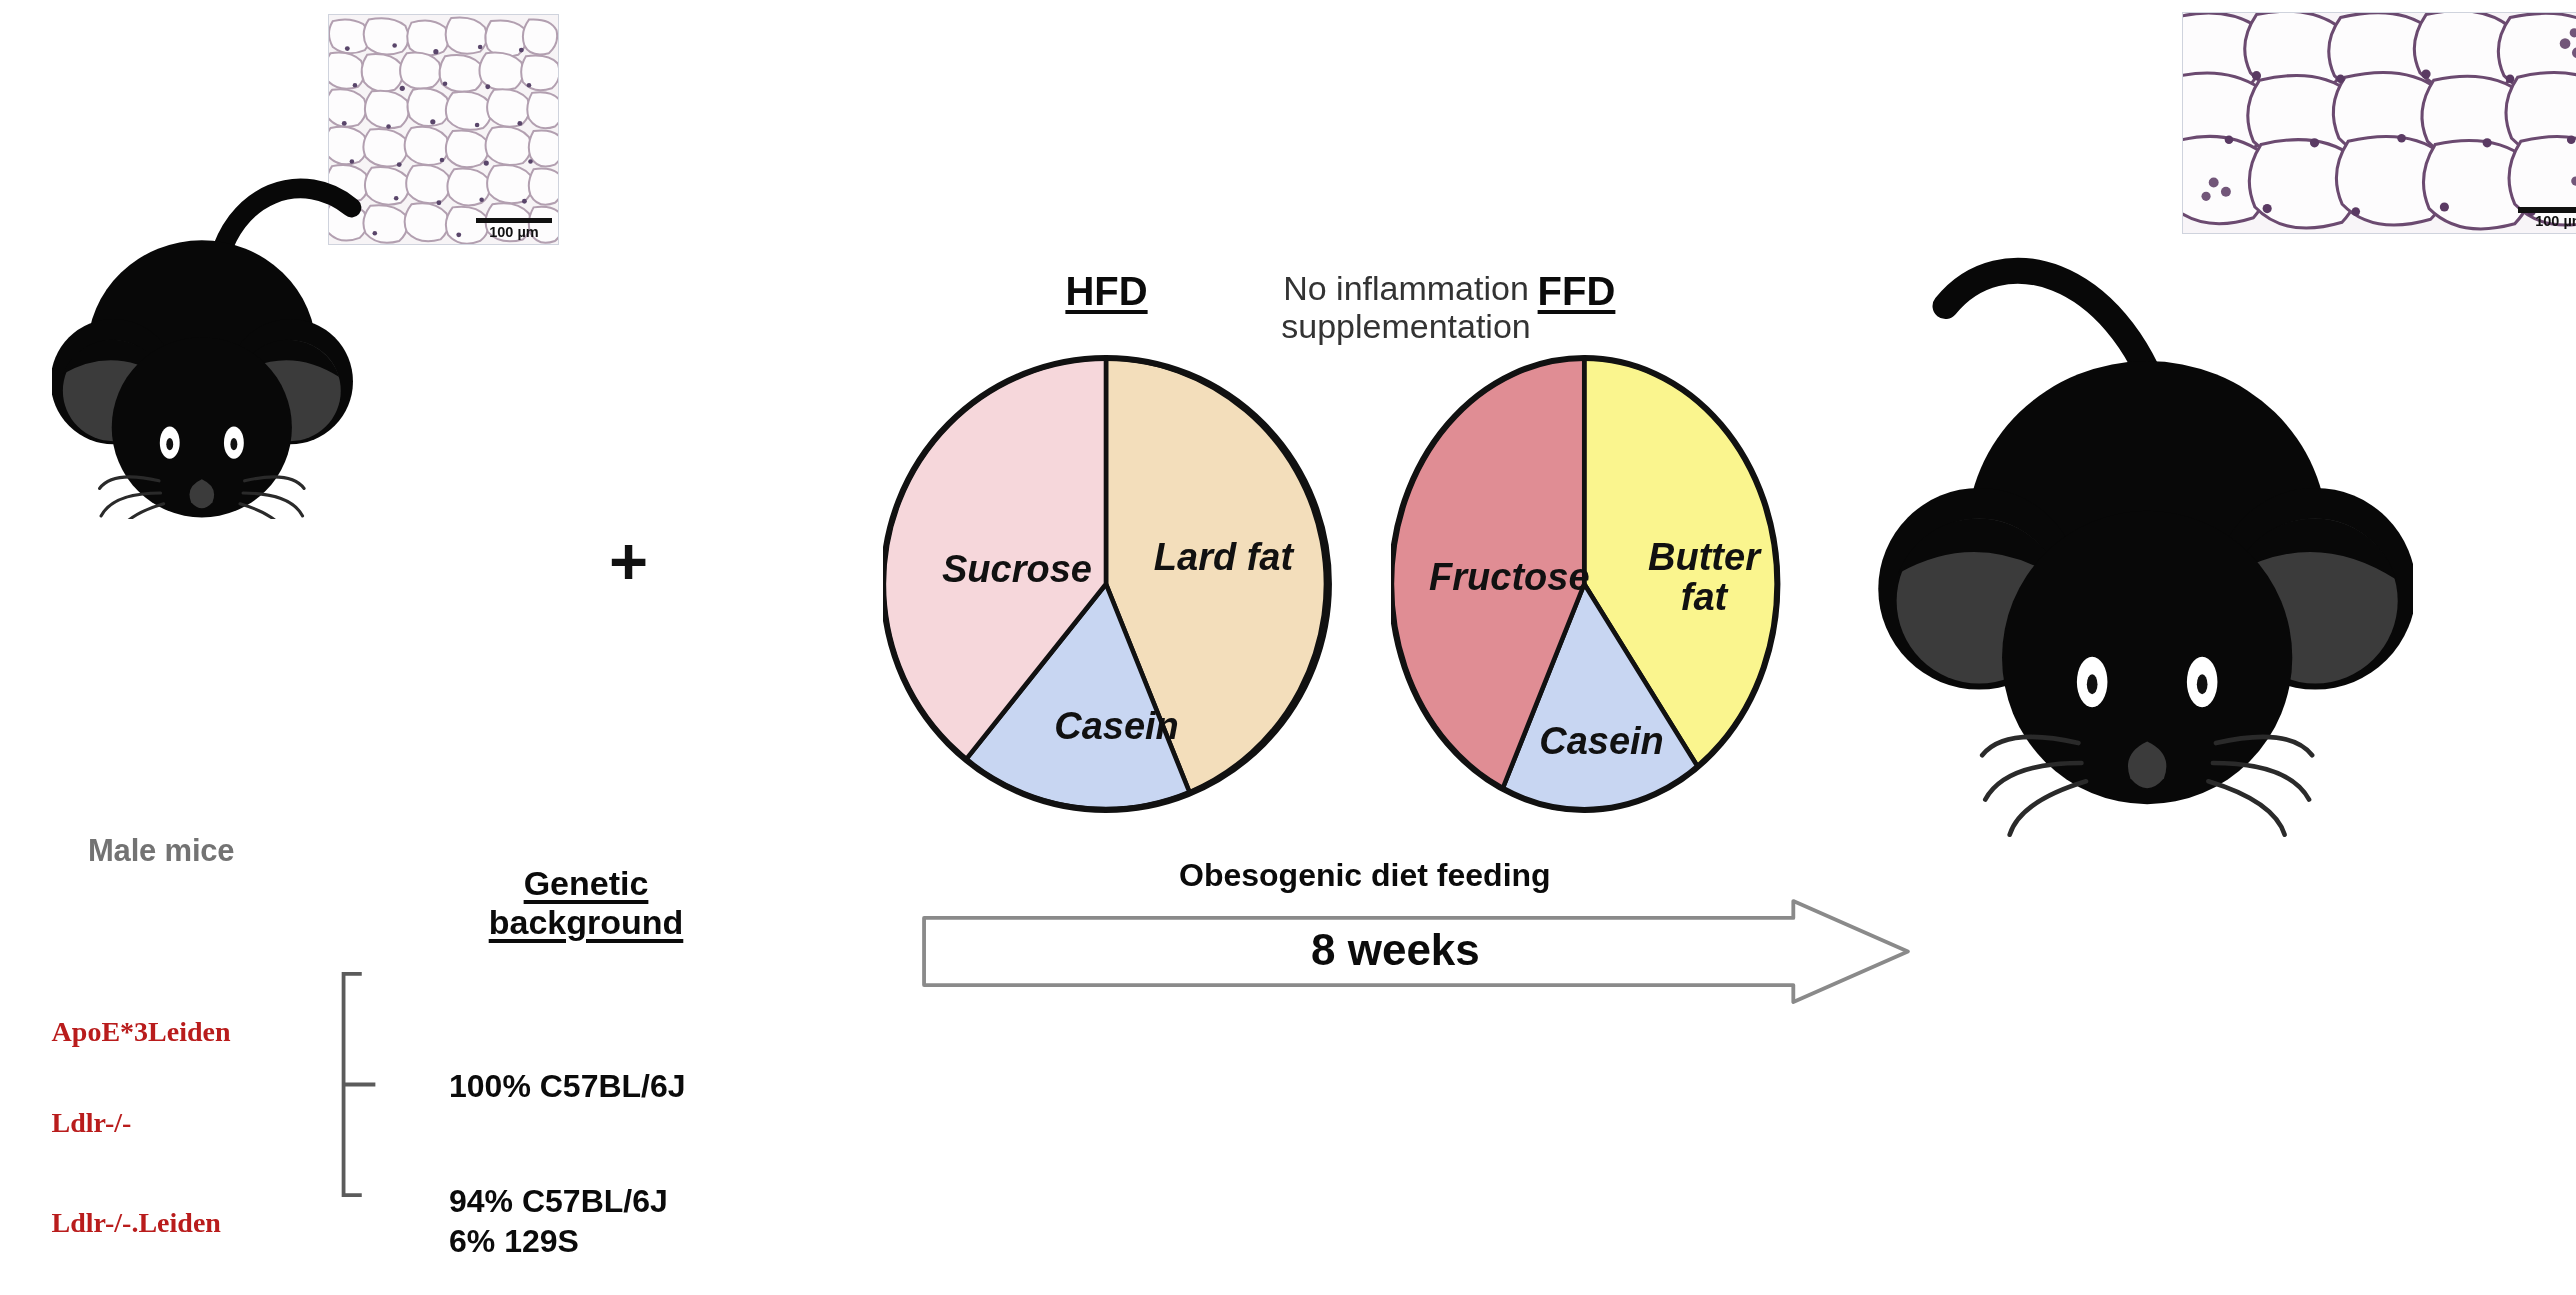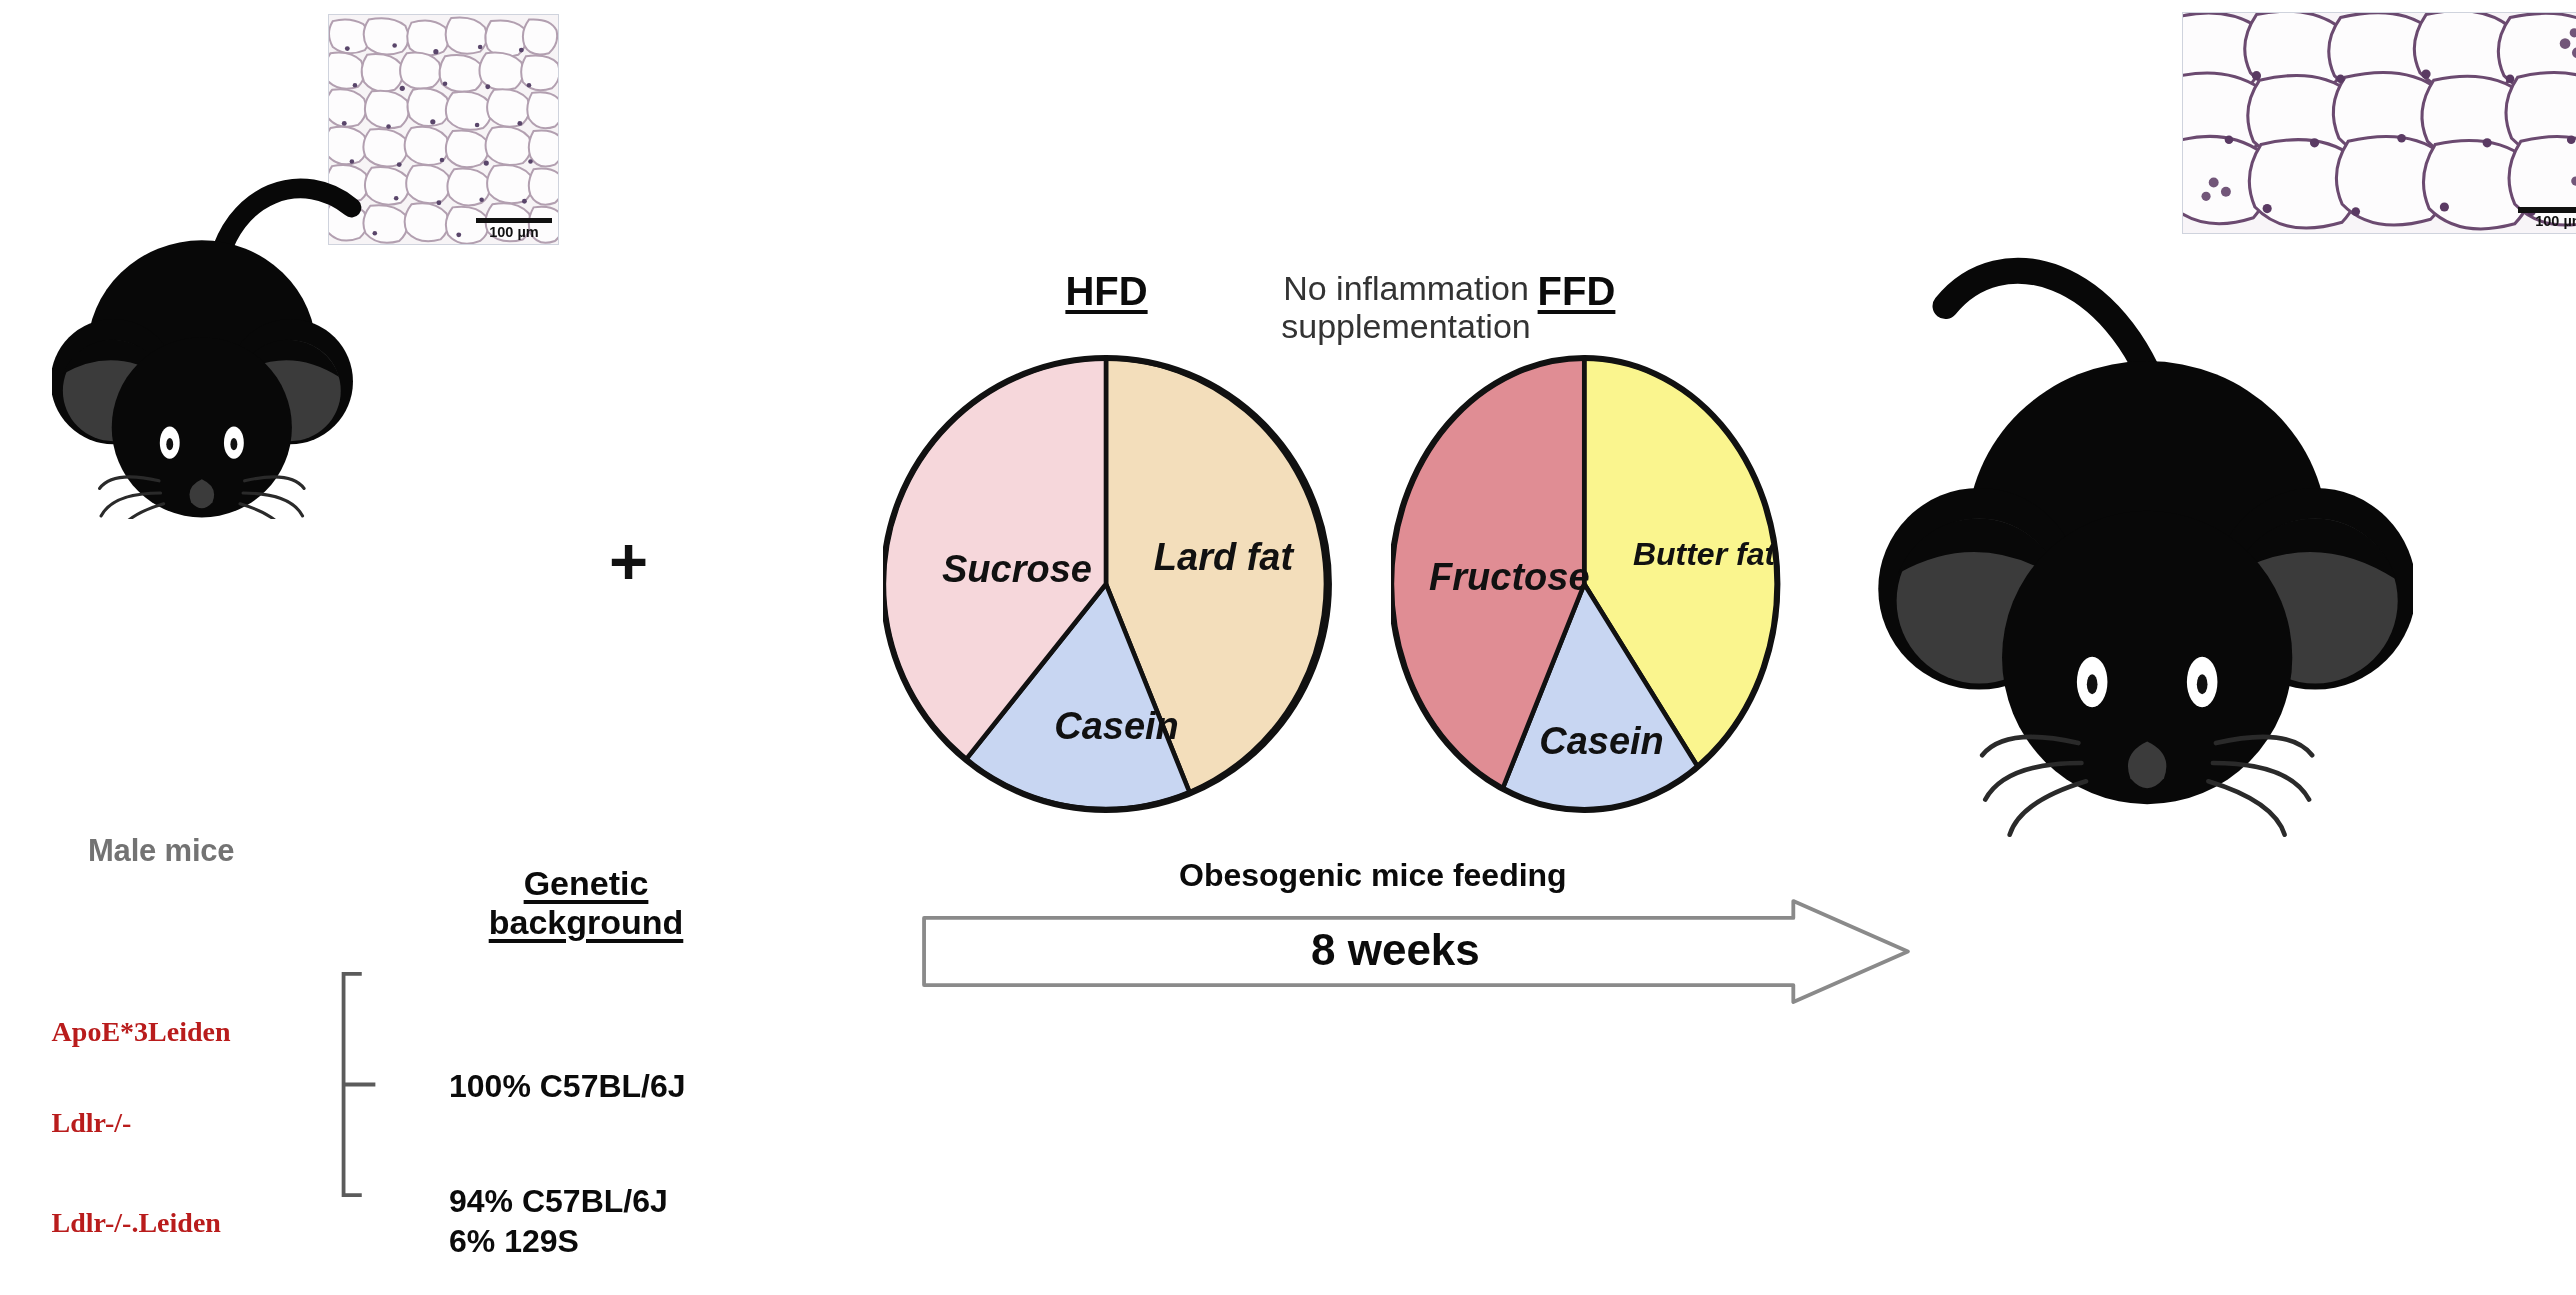--- a/index.html
+++ b/index.html
@@ -301,27 +301,27 @@
     <svg width="443" height="458" viewBox="0 0 580 600" aria-hidden="true">
 
       <path d="M253 300 L253 4 A253 296 0 0 1 401.7 539.5 Z" fill="#faf58e" stroke="#111" stroke-width="6" stroke-linejoin="round"></path>
 
       <path d="M253 300 L401.7 539.5 A253 296 0 0 1 146.0 568.2 Z" fill="#c8d6f2" stroke="#111" stroke-width="6" stroke-linejoin="round"></path>
 
       <path d="M253 300 L146.0 568.2 A253 296 0 0 1 253 4 Z" fill="#e08d94" stroke="#111" stroke-width="6" stroke-linejoin="round"></path>
       <ellipse cx="253" cy="300" rx="253" ry="296" fill="none" stroke="#111" stroke-width="8"></ellipse>
     </svg>
     <div class="abs pie-slice-label" style="left:15.3px; top:203px; width:206px; font-size:38px;">Fructose</div>
-    <div class="abs pie-slice-label" style="left:229px; top:183px; width:168px; font-size:32px;">
+    <div class="abs pie-slice-label" style="left:229px; top:183px; width:168px; font-size:38px;">
       <span style="display:inline-block; max-width:149px;">Butter fat</span>
     </div>
     <div class="abs pie-slice-label" style="left:115px; top:367px; width:191px; font-size:38px;">Casein</div>
   </div>
 
-  <div class="abs arrow-text" style="left:1135px; top:857px; font-size:32px;">Obesogenic mice feeding</div>
+  <div class="abs arrow-text" style="left:1135px; top:857px; font-size:32px;">Obesogenic diet feeding</div>
 
   <div class="abs" style="left:877px; top:898px; width:993px; height:107px;">
     <svg width="993" height="107" viewBox="0 0 1300 140" aria-hidden="true">
       <path d="M4 26 L1142 26 L1142 4 L1292 70 L1142 136 L1142 114 L4 114 Z" fill="#ffffff" stroke="#8a8a8a" stroke-width="5" stroke-linejoin="round"></path>
     </svg>
   </div>
   <div class="abs arrow-text" style="left:1267px; top:925px; font-size:44px;">8 weeks</div>
 
   <div class="abs op-symbol" style="left:1874px; top:535px; font-size:67px;">=</div>
 

